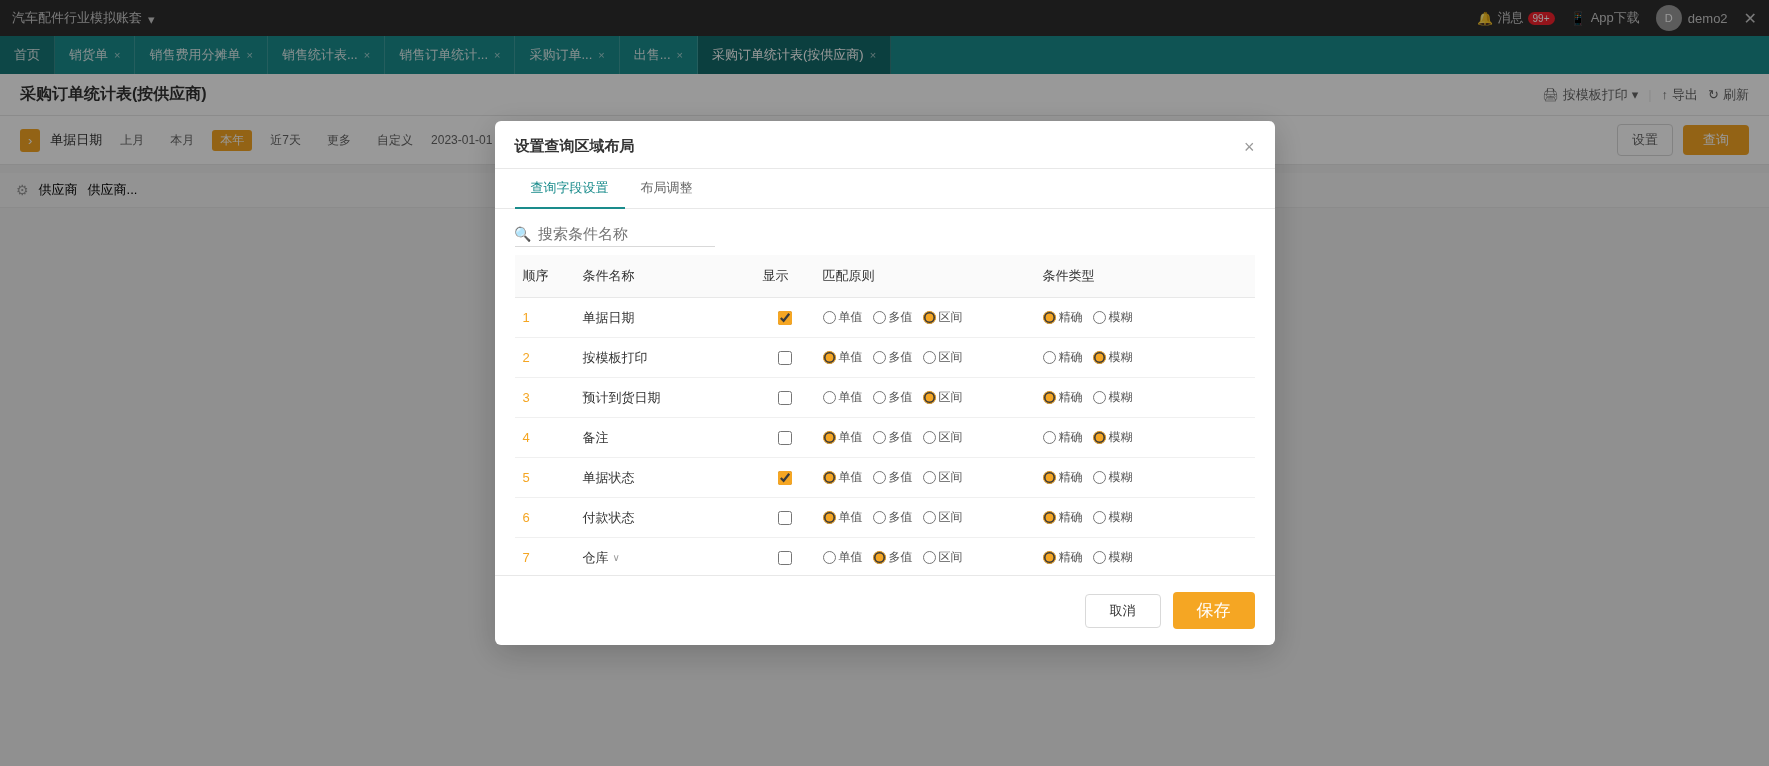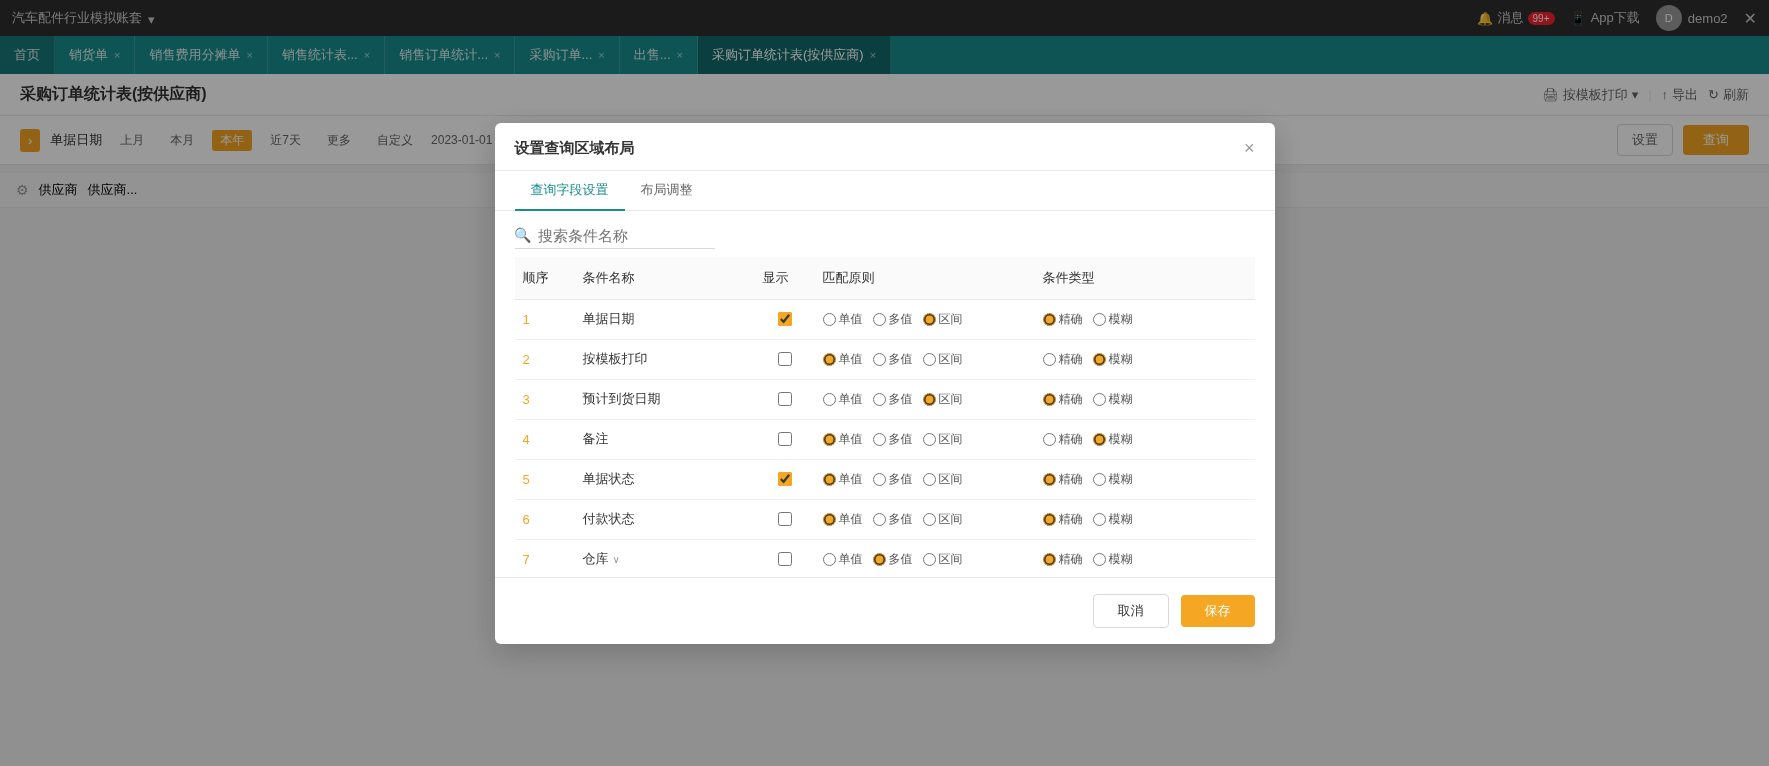--- a/index.html
+++ b/index.html
@@ -235,21 +235,21 @@
       cursor: pointer;
       font-size: 13px;
       color: #333;
     }
     .btn-save {
       background: #f5a623;
       border: none;
       border-radius: 4px;
       padding: 7px 24px;
       cursor: pointer;
-      font-size: 13px;
+      font-size: 17px;
       color: white;
       font-weight: 500;
     }
 
     .scrollbar-thin::-webkit-scrollbar { width: 6px; }
     .scrollbar-thin::-webkit-scrollbar-thumb { background: #ccc; border-radius: 3px; }
   </style>
 </head>
 <body>
 

